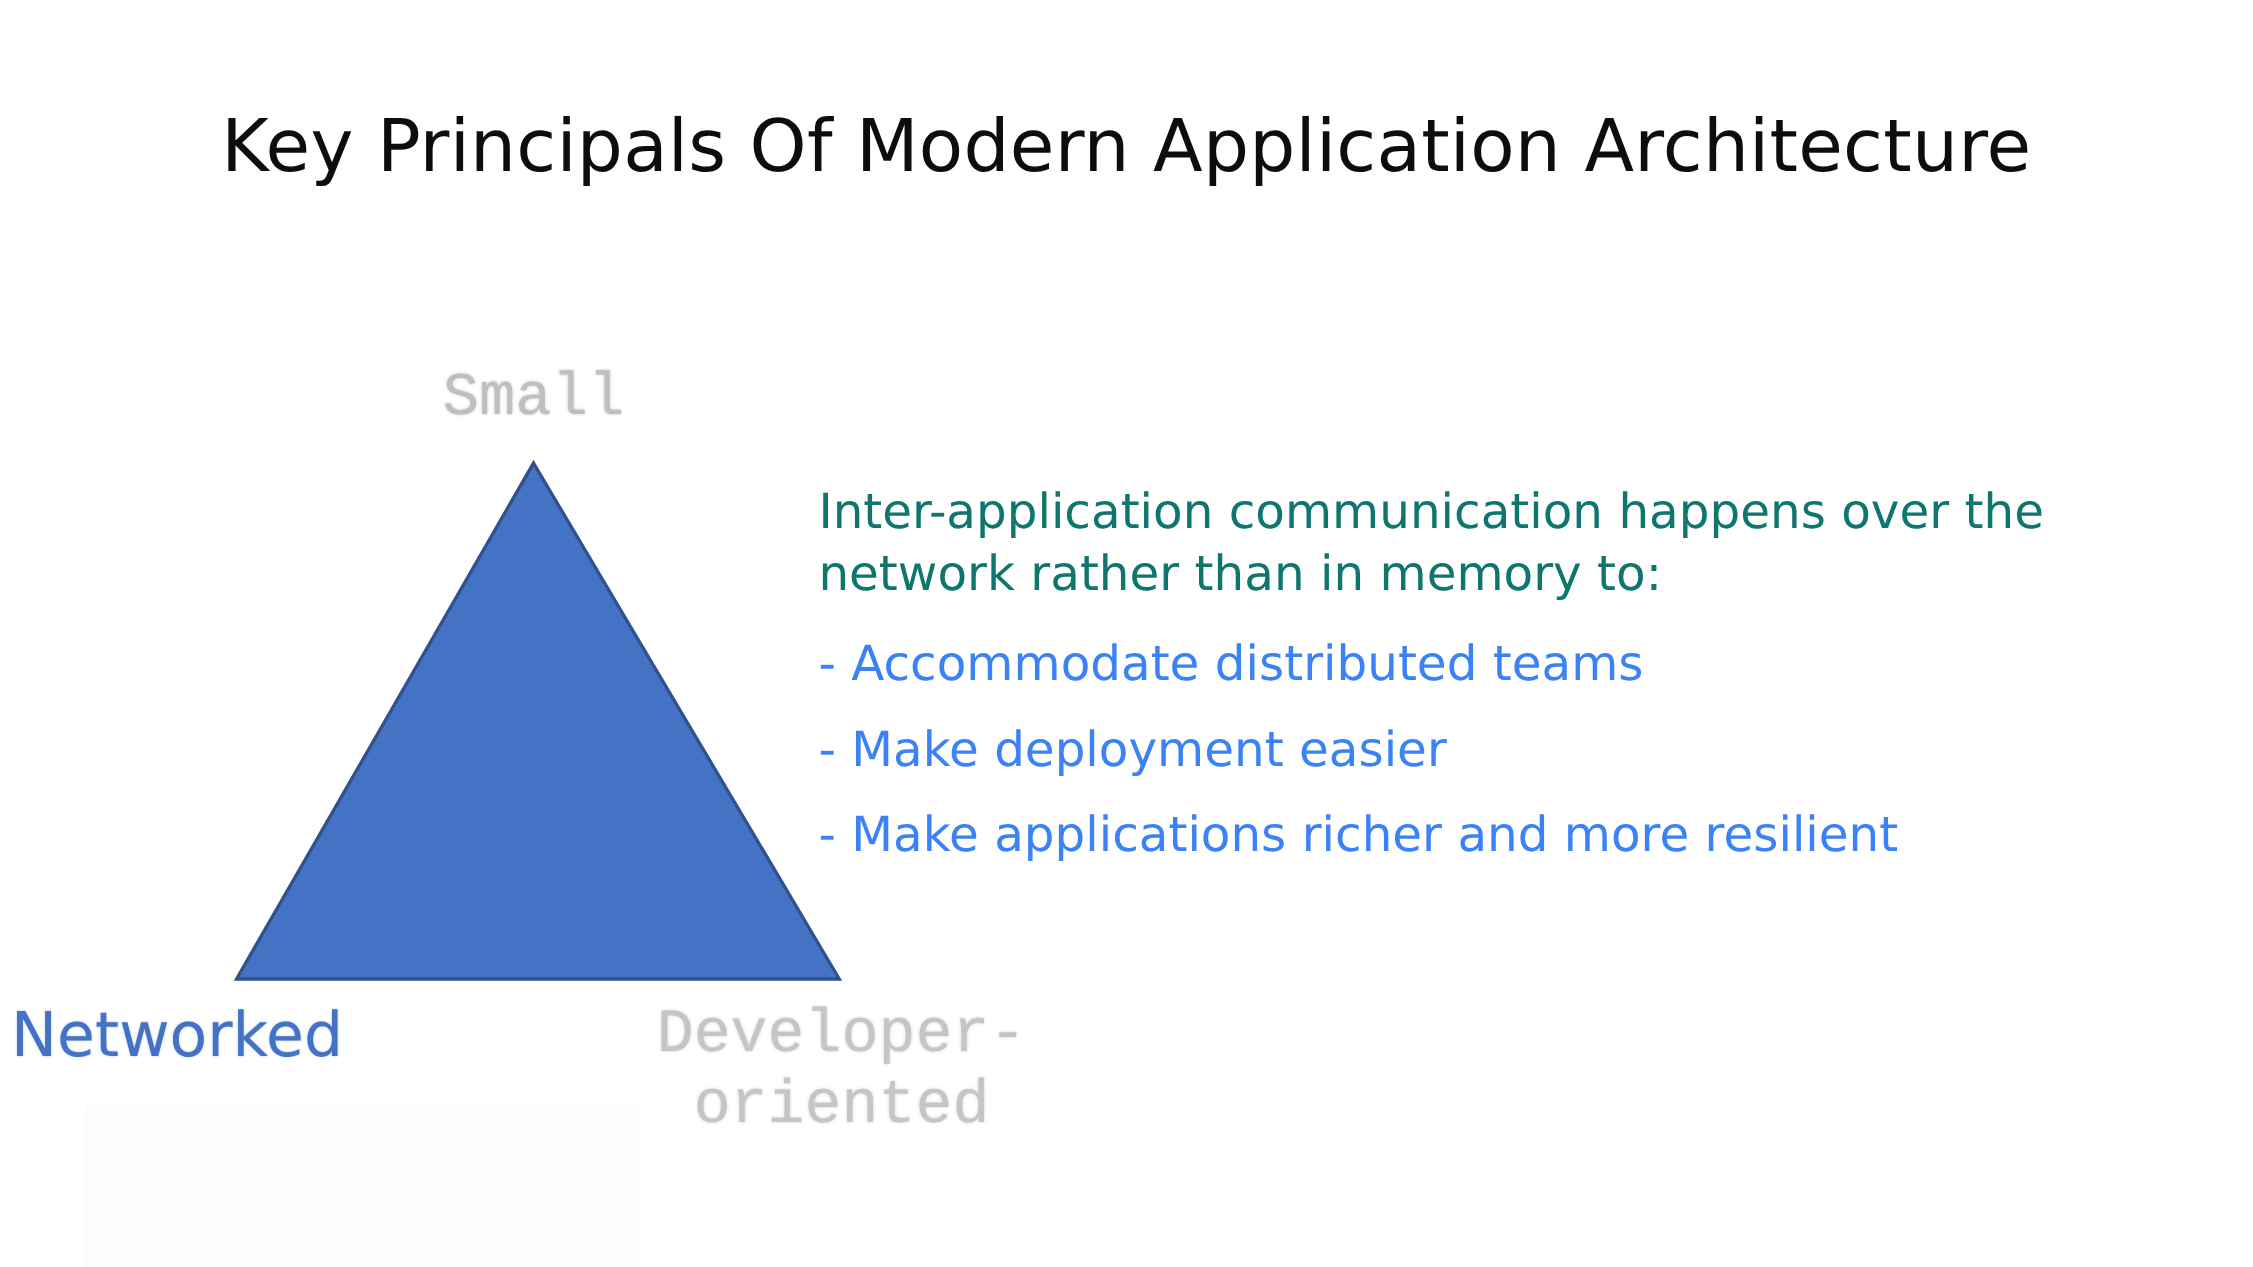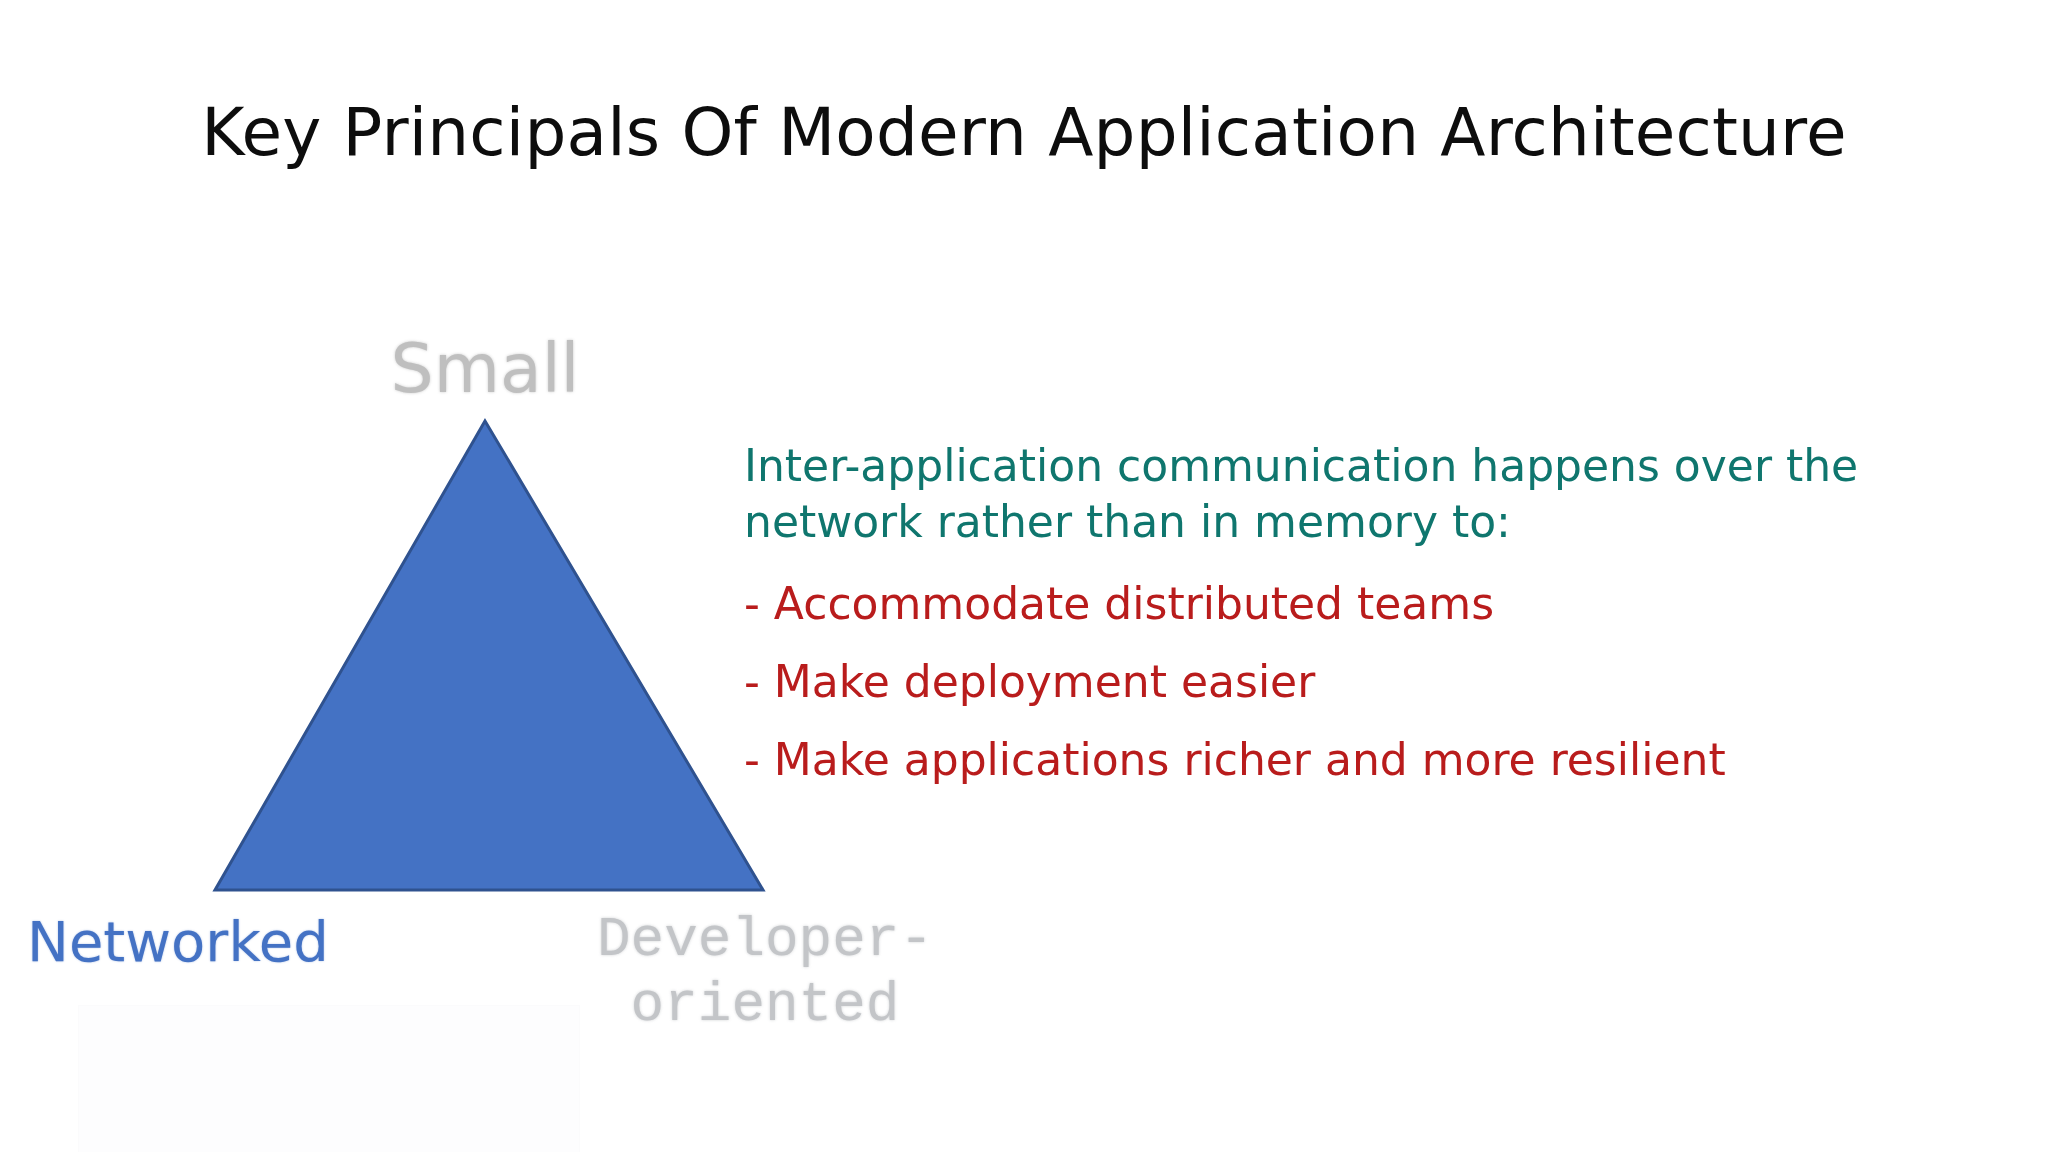--- a/index.html
+++ b/index.html
@@ -67,26 +67,27 @@
     position: absolute;
     font-weight: 400;
     line-height: 1.16;
     white-space: pre-line;
   }
   .vtx-small {
     left: 330px;
     top: 330px;
     width: 310px;
     text-align: center;
-    font-size: 68px;
+    font-size: 55px;
     color: #bfbfbf;
     text-shadow: 0 0 3px rgba(191,191,191,0.85);
+    font-family: Liberation Mono, monospace;
   }
   .vtx-networked {
-    left: 27px;
+    left: 10px;
     top: 910px;
     width: 380px;
     text-align: left;
     font-size: 56px;
     color: #4472c4;
     text-shadow: 0 0 2px rgba(68,114,196,0.45);
   }
   .vtx-developer {
     left: 555px;
     top: 908px;
@@ -107,21 +108,21 @@
   }
   .body-intro {
     font-size: 44px;
     line-height: 1.27;
     color: #0f766e;
     margin: 0 0 26px 0;
   }
   .bullet-line {
     font-size: 44px;
     line-height: 1.27;
-    color: #b91c1c;
+    color: #3b82f6;
     margin: 0 0 22px 0;
     white-space: nowrap;
   }
   .bullet-line:last-child { margin-bottom: 0; }
 </style>
 </head>
 <body>
 
 <div id="slide">
 

